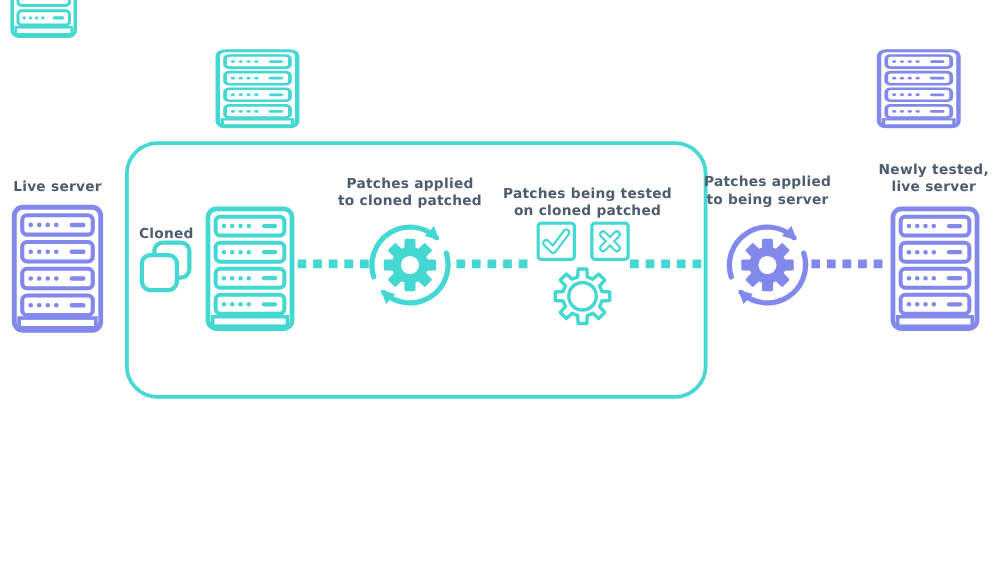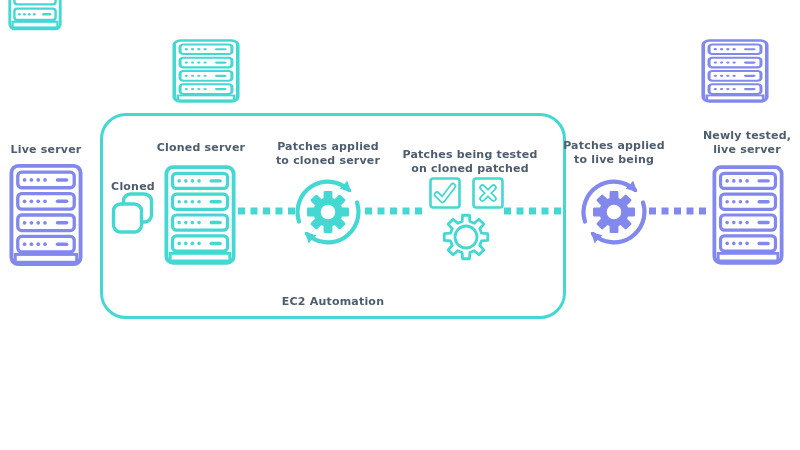--- a/index.html
+++ b/index.html
@@ -61,45 +61,43 @@
       <use href="#server-art"></use>
     </svg>
   <svg class="icon" viewBox="0 0 76 106" preserveAspectRatio="none" style="left:172px;top:39px;width:68px;height:64px;color:var(--teal)">
       <use href="#server-art"></use>
     </svg>
   <svg class="icon" viewBox="0 0 76 106" preserveAspectRatio="none" style="left:701px;top:39px;width:68px;height:64px;color:var(--purple)">
       <use href="#server-art"></use>
     </svg>
 
   <div class="automation-box"></div>
-  <div class="label" style="left:233px;top:295px;width:200px">EC2 Automation</div>
 
   <div class="label" style="left:-14px;top:143px;width:120px">Live server</div>
   <svg class="icon" viewBox="0 0 76 106" style="left:9px;top:162px;width:74px;height:106px;color:var(--purple)">
       <use href="#server-art"></use>
     </svg>
 
   <div class="label" style="left:83px;top:180px;width:100px">Cloned</div>
   <svg class="icon" viewBox="0 0 46 44" style="left:110px;top:192px;width:46px;height:44px;color:var(--teal)">
     <rect x="13.5" y="2" width="28" height="28" rx="7" fill="#fff" stroke="currentColor" stroke-width="3.4"></rect>
     <rect x="3.5" y="12" width="28" height="28" rx="7" fill="#fff" stroke="currentColor" stroke-width="3.4"></rect>
   </svg>
 
-  <div class="label" style="left:131px;top:141px;width:140px">Cloned server</div>
   <svg class="icon" viewBox="0 0 76 106" style="left:164px;top:162px;width:72px;height:106px;color:var(--teal)">
       <use href="#server-art"></use>
     </svg>
 
   <svg class="conn" width="60" height="10" style="left:238px;top:206px">
     <line x1="0" y1="5" x2="60" y2="5" stroke="var(--teal)" stroke-width="7" stroke-dasharray="7 5.5"></line>
   </svg>
 
   <div class="label" style="left:248px;top:140px;width:160px">
     <span>Patches applied</span><br>
-    <span>to cloned server</span>
+    <span>to cloned patched</span>
   </div>
   <svg class="icon" viewBox="-38 -38 76 76" style="left:290px;top:174px;width:76px;height:76px;color:var(--teal)">
     <path d="M -29 9.5 A 30.5 30.5 0 0 1 21 -22" fill="none" stroke="currentColor" stroke-width="4.2" stroke-linecap="round" marker-end="url(#ah-teal)"></path>
     <path d="M 29 -9.5 A 30.5 30.5 0 0 1 -21 22" fill="none" stroke="currentColor" stroke-width="4.2" stroke-linecap="round" marker-end="url(#ah-teal)"></path>
     <path fill="currentColor" fill-rule="evenodd" stroke="currentColor" stroke-width="2.5" stroke-linejoin="round" d="M-3.13 -19.75 L3.13 -19.75 L3.27 -13.10 L6.95 -11.57 L11.76 -16.18 L16.18 -11.76 L11.57 -6.95 L13.10 -3.27 L19.75 -3.13 L19.75 3.13 L13.10 3.27 L11.57 6.95 L16.18 11.76 L11.76 16.18 L6.95 11.57 L3.27 13.10 L3.13 19.75 L-3.13 19.75 L-3.27 13.10 L-6.95 11.57 L-11.76 16.18 L-16.18 11.76 L-11.57 6.95 L-13.10 3.27 L-19.75 3.13 L-19.75 -3.13 L-13.10 -3.27 L-11.57 -6.95 L-16.18 -11.76 L-11.76 -16.18 L-6.95 -11.57 L-3.27 -13.10 Z M 8.5 0 A 8.5 8.5 0 1 0 -8.5 0 A 8.5 8.5 0 1 0 8.5 0 Z"></path>
   </svg>
 
   <svg class="conn" width="60" height="10" style="left:365px;top:206px">
     <line x1="0" y1="5" x2="60" y2="5" stroke="var(--teal)" stroke-width="7" stroke-dasharray="7 5.5"></line>
   </svg>
@@ -122,21 +120,21 @@
     <path fill="#fff" stroke="currentColor" stroke-width="2.8" stroke-linejoin="round" d="M-3.44 -21.73 L3.44 -21.73 L3.87 -15.52 L8.24 -13.71 L12.93 -17.80 L17.80 -12.93 L13.71 -8.24 L15.52 -3.87 L21.73 -3.44 L21.73 3.44 L15.52 3.87 L13.71 8.24 L17.80 12.93 L12.93 17.80 L8.24 13.71 L3.87 15.52 L3.44 21.73 L-3.44 21.73 L-3.87 15.52 L-8.24 13.71 L-12.93 17.80 L-17.80 12.93 L-13.71 8.24 L-15.52 3.87 L-21.73 3.44 L-21.73 -3.44 L-15.52 -3.87 L-13.71 -8.24 L-17.80 -12.93 L-12.93 -17.80 L-8.24 -13.71 L-3.87 -15.52 Z"></path>
     <circle r="11" fill="#fff" stroke="currentColor" stroke-width="2.8"></circle>
   </svg>
 
   <svg class="conn" width="58" height="10" style="left:504px;top:206px">
     <line x1="0" y1="5" x2="58" y2="5" stroke="var(--teal)" stroke-width="7" stroke-dasharray="7 5.5"></line>
   </svg>
 
   <div class="label" style="left:534px;top:139px;width:160px">
     <span>Patches applied</span><br>
-    <span>to live being</span>
+    <span>to being server</span>
   </div>
   <svg class="icon" viewBox="-38 -38 76 76" style="left:576px;top:174px;width:76px;height:76px;color:var(--purple)">
     <path d="M -29 9.5 A 30.5 30.5 0 0 1 21 -22" fill="none" stroke="currentColor" stroke-width="4.2" stroke-linecap="round" marker-end="url(#ah-purple)"></path>
     <path d="M 29 -9.5 A 30.5 30.5 0 0 1 -21 22" fill="none" stroke="currentColor" stroke-width="4.2" stroke-linecap="round" marker-end="url(#ah-purple)"></path>
     <path fill="currentColor" fill-rule="evenodd" stroke="currentColor" stroke-width="2.5" stroke-linejoin="round" d="M-3.13 -19.75 L3.13 -19.75 L3.27 -13.10 L6.95 -11.57 L11.76 -16.18 L16.18 -11.76 L11.57 -6.95 L13.10 -3.27 L19.75 -3.13 L19.75 3.13 L13.10 3.27 L11.57 6.95 L16.18 11.76 L11.76 16.18 L6.95 11.57 L3.27 13.10 L3.13 19.75 L-3.13 19.75 L-3.27 13.10 L-6.95 11.57 L-11.76 16.18 L-16.18 11.76 L-11.57 6.95 L-13.10 3.27 L-19.75 3.13 L-19.75 -3.13 L-13.10 -3.27 L-11.57 -6.95 L-16.18 -11.76 L-11.76 -16.18 L-6.95 -11.57 L-3.27 -13.10 Z M 8.5 0 A 8.5 8.5 0 1 0 -8.5 0 A 8.5 8.5 0 1 0 8.5 0 Z"></path>
   </svg>
 
   <svg class="conn" width="60" height="10" style="left:649px;top:206px">
     <line x1="0" y1="5" x2="60" y2="5" stroke="var(--purple)" stroke-width="7" stroke-dasharray="7 5.5"></line>
   </svg>

